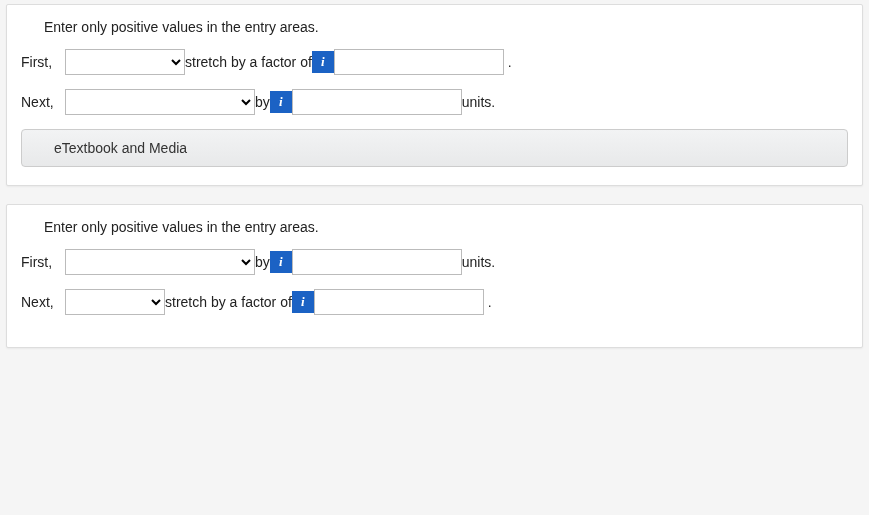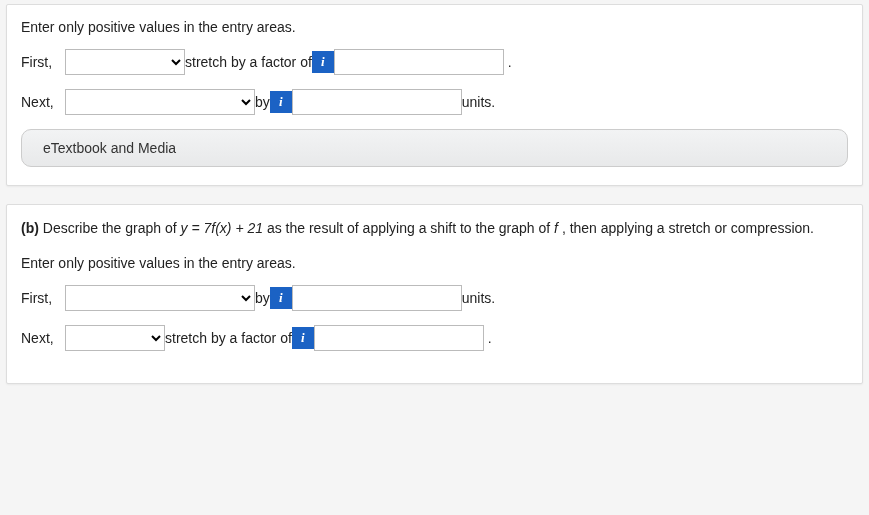--- a/index.html
+++ b/index.html
@@ -23,20 +23,21 @@
   .panel.inner {
     margin: 0 6px 0 6px;
   }
   .question-text {
     line-height: 1.4;
     margin-bottom: 16px;
   }
   .question-text .math { font-style: italic; }
   .instruction {
     margin-bottom: 14px;
+    margin-left: 23px;
   }
   .row {
     display: flex;
     align-items: center;
     margin-bottom: 14px;
     flex-wrap: nowrap;
   }
   .label-lead {
     width: 44px;
   }
@@ -69,22 +70,22 @@
     font-style: italic;
     font-family: Georgia, serif;
     font-size: 13px;
     cursor: pointer;
     user-select: none;
   }
   .etext-bar {
     margin-top: 10px;
     background: linear-gradient(#f2f3f4, #e8e9ea);
     border: 1px solid #ccc;
-    border-radius: 10px;
-    padding: 10px 21px;
+    border-radius: 4px;
+    padding: 10px 32px;
     font-size: 14px;
     color: #333;
     cursor: pointer;
   }
   .period {
     margin-left: 4px;
   }
 </style>
 </head>
 <body>
@@ -108,28 +109,20 @@
     <span>by</span>
     <span class="info-btn">i</span>
     <input type="text" class="txt-in" style="">
     <span>units.</span>
   </div>
 
   <div class="etext-bar">eTextbook and Media</div>
 </div>
 
 <div class="panel inner">
-  <div class="question-text">
-    <b>(b)</b>
-    <span>Describe the graph of </span>
-    <span class="math">y = 7f(x) + 21</span>
-    <span> as the result of applying a shift to the graph of </span>
-    <span class="math">f</span>
-    <span>, then applying a stretch or compression.</span>
-  </div>
 
   <div class="instruction">Enter only positive values in the entry areas.</div>
 
   <div class="row">
     <span class="label-lead">First,</span>
     <select class="dd dd-wider"><option></option></select>
     <span>by</span>
     <span class="info-btn">i</span>
     <input type="text" class="txt-in" style="">
     <span>units.</span>

